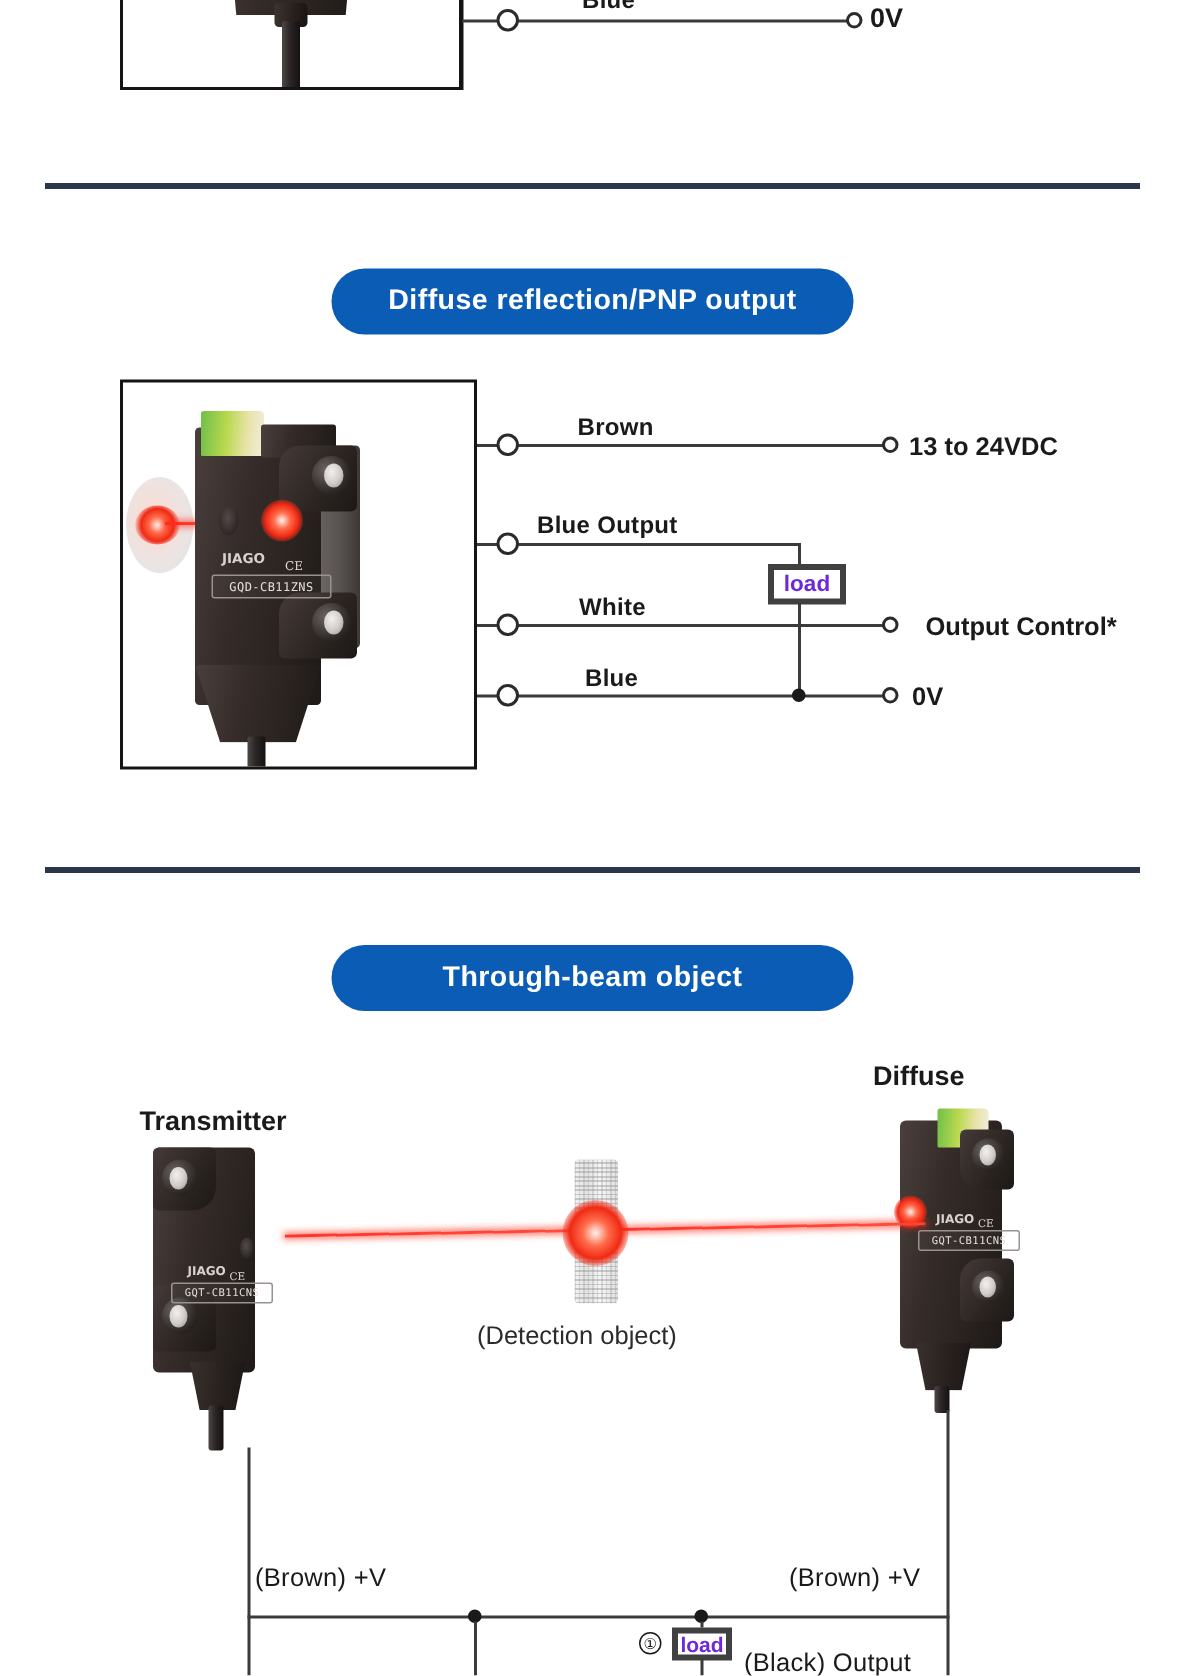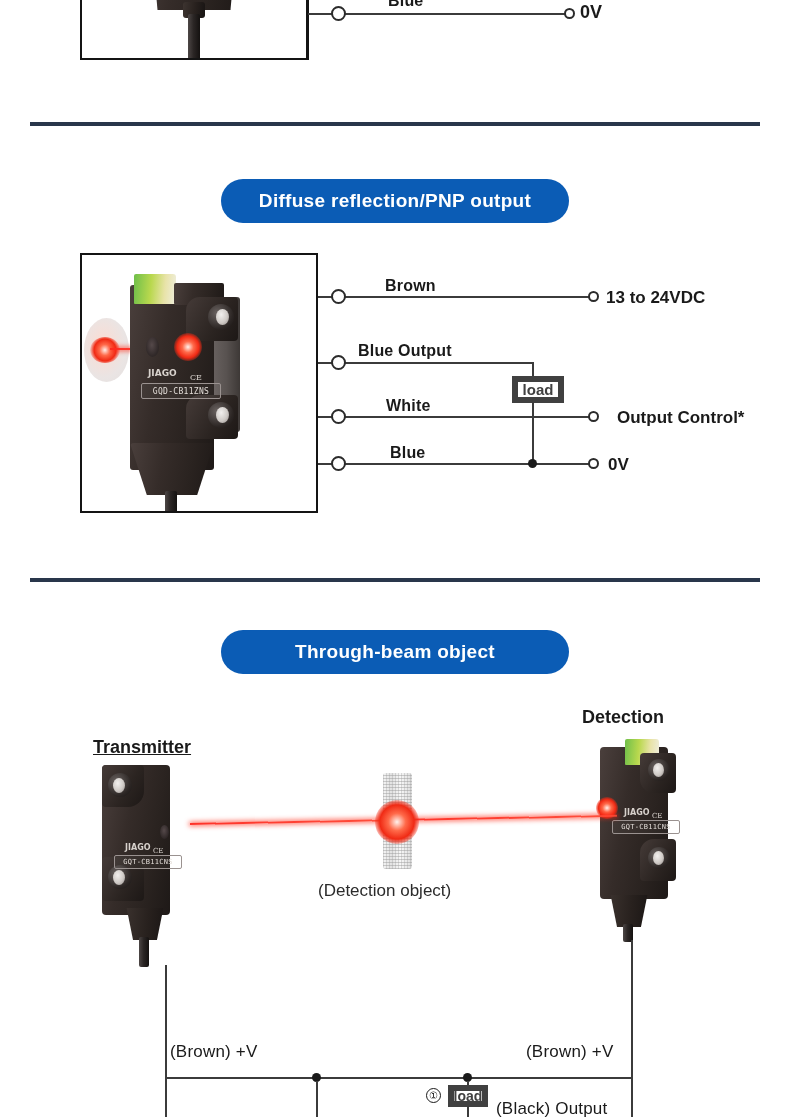--- a/index.html
+++ b/index.html
@@ -178,28 +178,28 @@
     position: absolute;
     background:
       repeating-linear-gradient(0deg, rgba(150,150,150,.45) 0px, rgba(150,150,150,.45) 1px, rgba(255,255,255,0) 1px, rgba(255,255,255,0) 3px),
       repeating-linear-gradient(90deg, rgba(160,160,160,.35) 0px, rgba(160,160,160,.35) 1px, rgba(255,255,255,0) 1px, rgba(255,255,255,0) 3px),
       linear-gradient(90deg, #f4f4f4 0%, #e2e2e2 30%, #f7f7f7 60%, #dedede 100%);
   }
 
   
   .load-box {
     position: absolute;
-    border: 6px solid #404040;
+    border: 4px solid #404040;
     background: #fff;
     display: flex;
     align-items: center;
     justify-content: center;
     font-size: 15px;
     font-weight: bold;
-    color: #404040;
+    color: #6d28d9;
     box-sizing: border-box;
   }
   .circled-num {
     position: absolute;
     width: 15px;
     height: 15px;
     border: 1px solid #1a1a1a;
     border-radius: 50%;
     font-size: 10px;
     display: flex;
@@ -318,22 +318,22 @@
   <div class="wire-label" style="left:390px; top:444px;">Blue</div>
   <div class="node-label" style="left:608px; top:455px; font-size:17px;">0V</div>
 </div>
 
 <div class="divider" style="top:578px;"></div>
 
 <div class="pill" style="left:221px; top:630px; width:348px;">
   <span>Through-beam object</span>
 </div>
 
-<div class="role-label" style="left:93px; top:737px;text-decoration:underline;">Transmitter</div>
-<div class="role-label" style="left:582px; top:707px;">Detection</div>
+<div class="role-label" style="left:93px; top:737px;">Transmitter</div>
+<div class="role-label" style="left:582px; top:707px;">Diffuse</div>
 
 <div class="sensor" style="left:98px; top:765px; width:120px; height:200px;">
 
   <div class="body-main" style="left:4px; top:0px; width:68px; height:150px; border-radius:4px;"></div>
   <div class="mount-notch" style="left:4px; top:0px; width:42px; height:42px; border-radius:4px 4px 16px 4px;"></div>
   <div class="mount-hole" style="left:10px; top:8px; width:24px; height:24px;"></div>
   <div class="mount-hole-inner" style="left:15px; top:13px; width:12px; height:15px;"></div>
   <div class="mount-notch" style="left:4px; top:92px; width:42px; height:44px; border-radius:4px 16px 4px 4px;"></div>
   <div class="mount-hole" style="left:10px; top:100px; width:24px; height:24px;"></div>
   <div class="mount-hole-inner" style="left:15px; top:105px; width:12px; height:15px;"></div>

